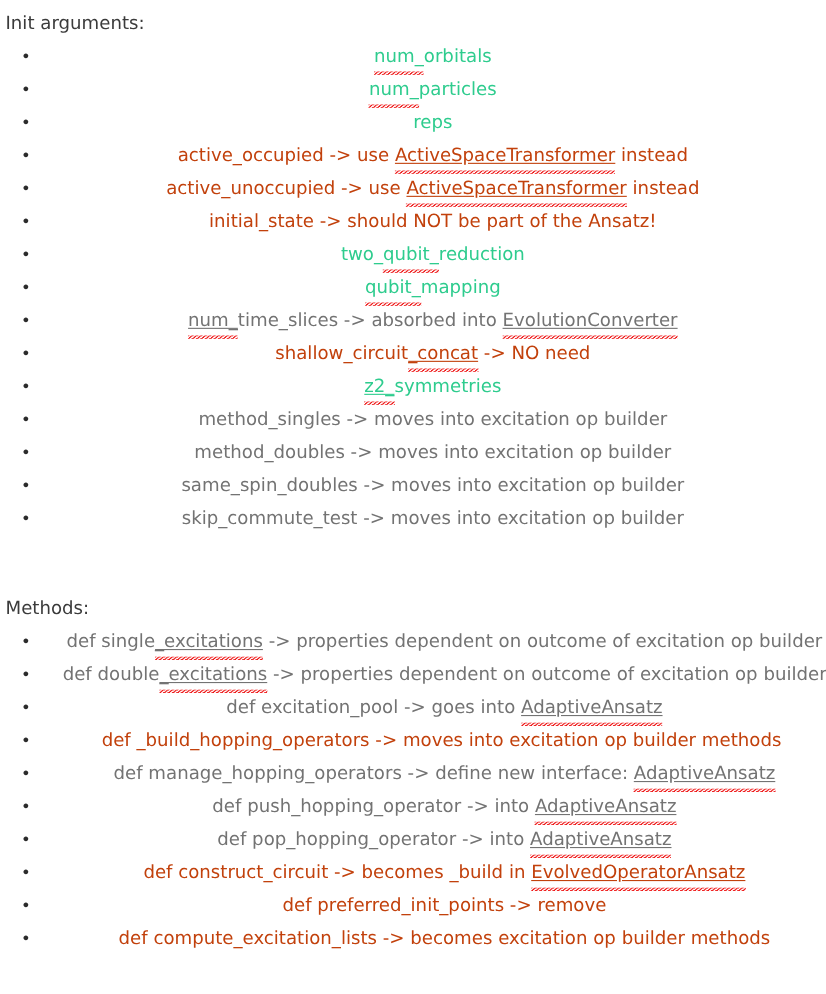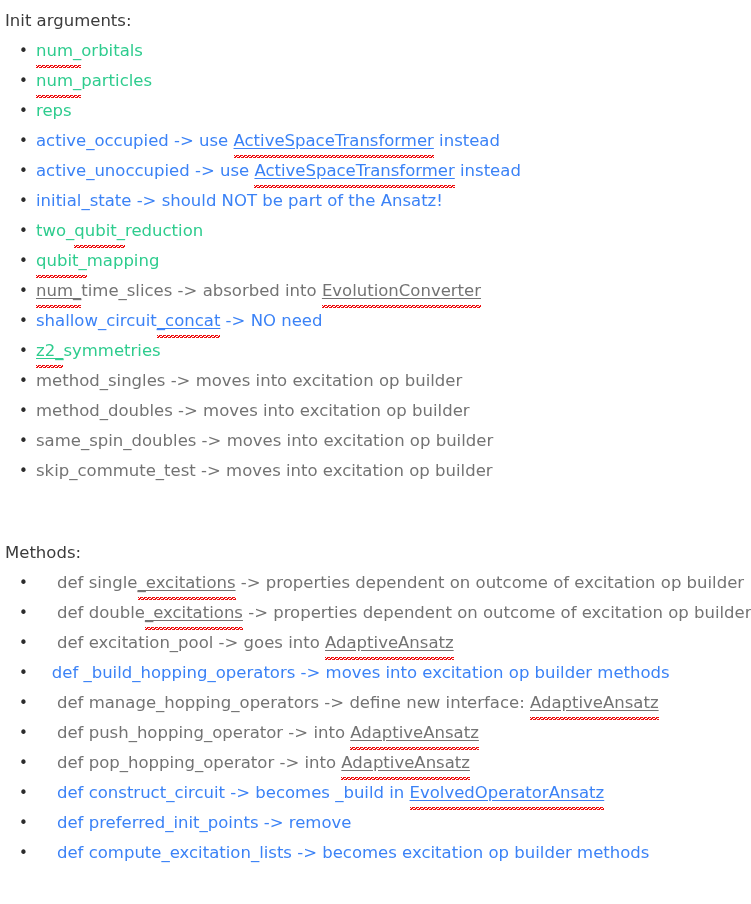--- a/index.html
+++ b/index.html
@@ -25,40 +25,41 @@
     font-size: 16.5px;
     line-height: 30px;
     color: #3b3b3b;
     padding-left: 5px;
     white-space: pre;
   }
   ul.bullets {
     list-style: none;
     margin: 0;
     padding: 0;
+    text-align: center;
   }
   ul.bullets li {
     position: relative;
     font-size: 16.5px;
     line-height: 30px;
     padding-left: 36px;
     white-space: pre;
   }
   ul.bullets li::before {
     content: "\2022";
     position: absolute;
     left: 19px;
     top: 0;
     color: #2b2b2b;
     font-size: 15px;
     line-height: 30px;
   }
   
   .c-green  { color: #2ecc8e; }
-  .c-red    { color: #3b82f6; }
+  .c-red    { color: #c2410c; }
   .c-orange { color: #737373; }
 
   
   .u {
     text-decoration: underline;
     text-decoration-thickness: 1px;
     text-underline-offset: 2px;
   }
   
   .sp {

